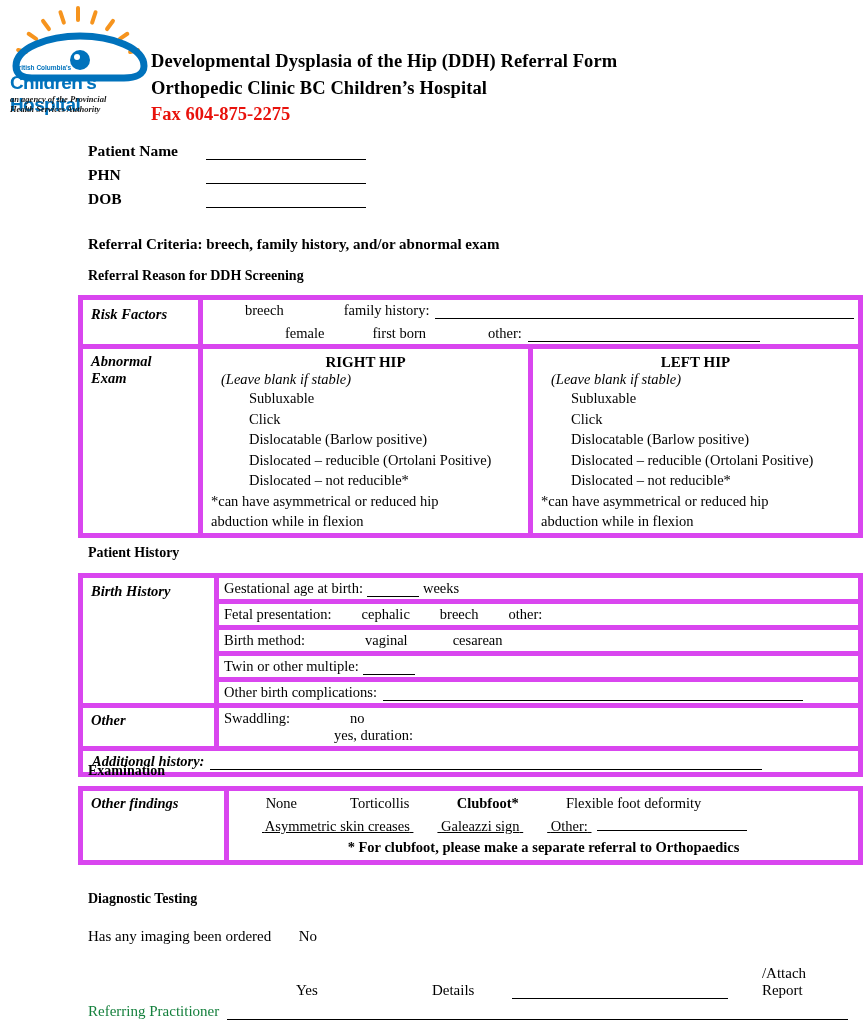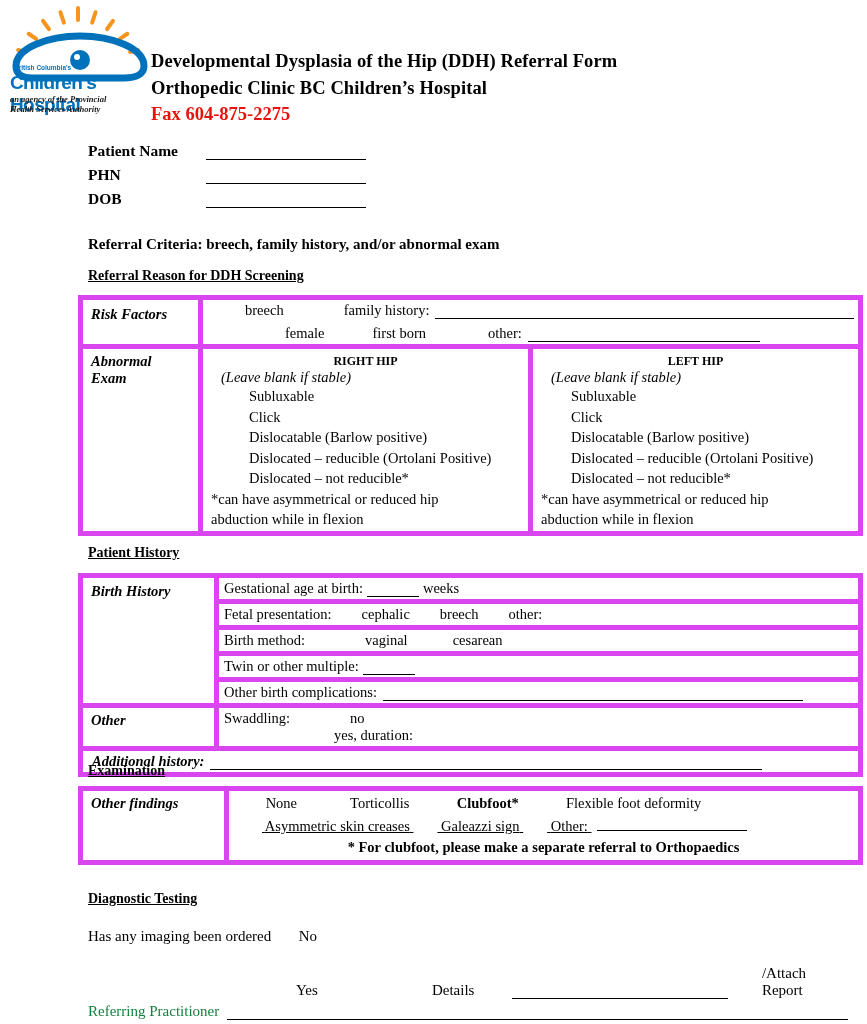--- a/index.html
+++ b/index.html
@@ -94,21 +94,20 @@
   .criteria {
     position: absolute;
     left: 88px;
     top: 236px;
     font-size: 15px;
     font-weight: bold;
   }
   .section-head {
     font-size: 14px;
     font-weight: bold;
-    text-decoration: underline;
   }
   .sh-referral { position: absolute; left: 88px; top: 268px; }
   .sh-history  { position: absolute; left: 88px; top: 545px; }
   .sh-exam     { position: absolute; left: 88px; top: 763px; }
   .sh-diag     { position: absolute; left: 88px; top: 891px; }
 
   
   table.form {
     position: absolute;
     border-collapse: collapse;
@@ -136,21 +135,21 @@
   .rf-word { white-space: nowrap; }
   .ul-fill {
     border-bottom: 1.2px solid #000;
     flex: 1;
     height: 14px;
     margin-left: 6px;
   }
   .hip-head {
     text-align: center;
     font-weight: bold;
-    font-size: 12px;
+    font-size: 15px;
     padding-top: 3px;
   }
   .hip-note { font-style: italic; padding-left: 14px; }
   .hip-item { padding-left: 42px; line-height: 1.42; }
   .hip-foot { padding-left: 4px; line-height: 1.4; }
 
   
   #t-history { left: 78px; top: 573px; width: 780px; }
   #t-history td { padding: 2px 5px; }
   .bh-line { display: flex; align-items: flex-end; white-space: nowrap; }

